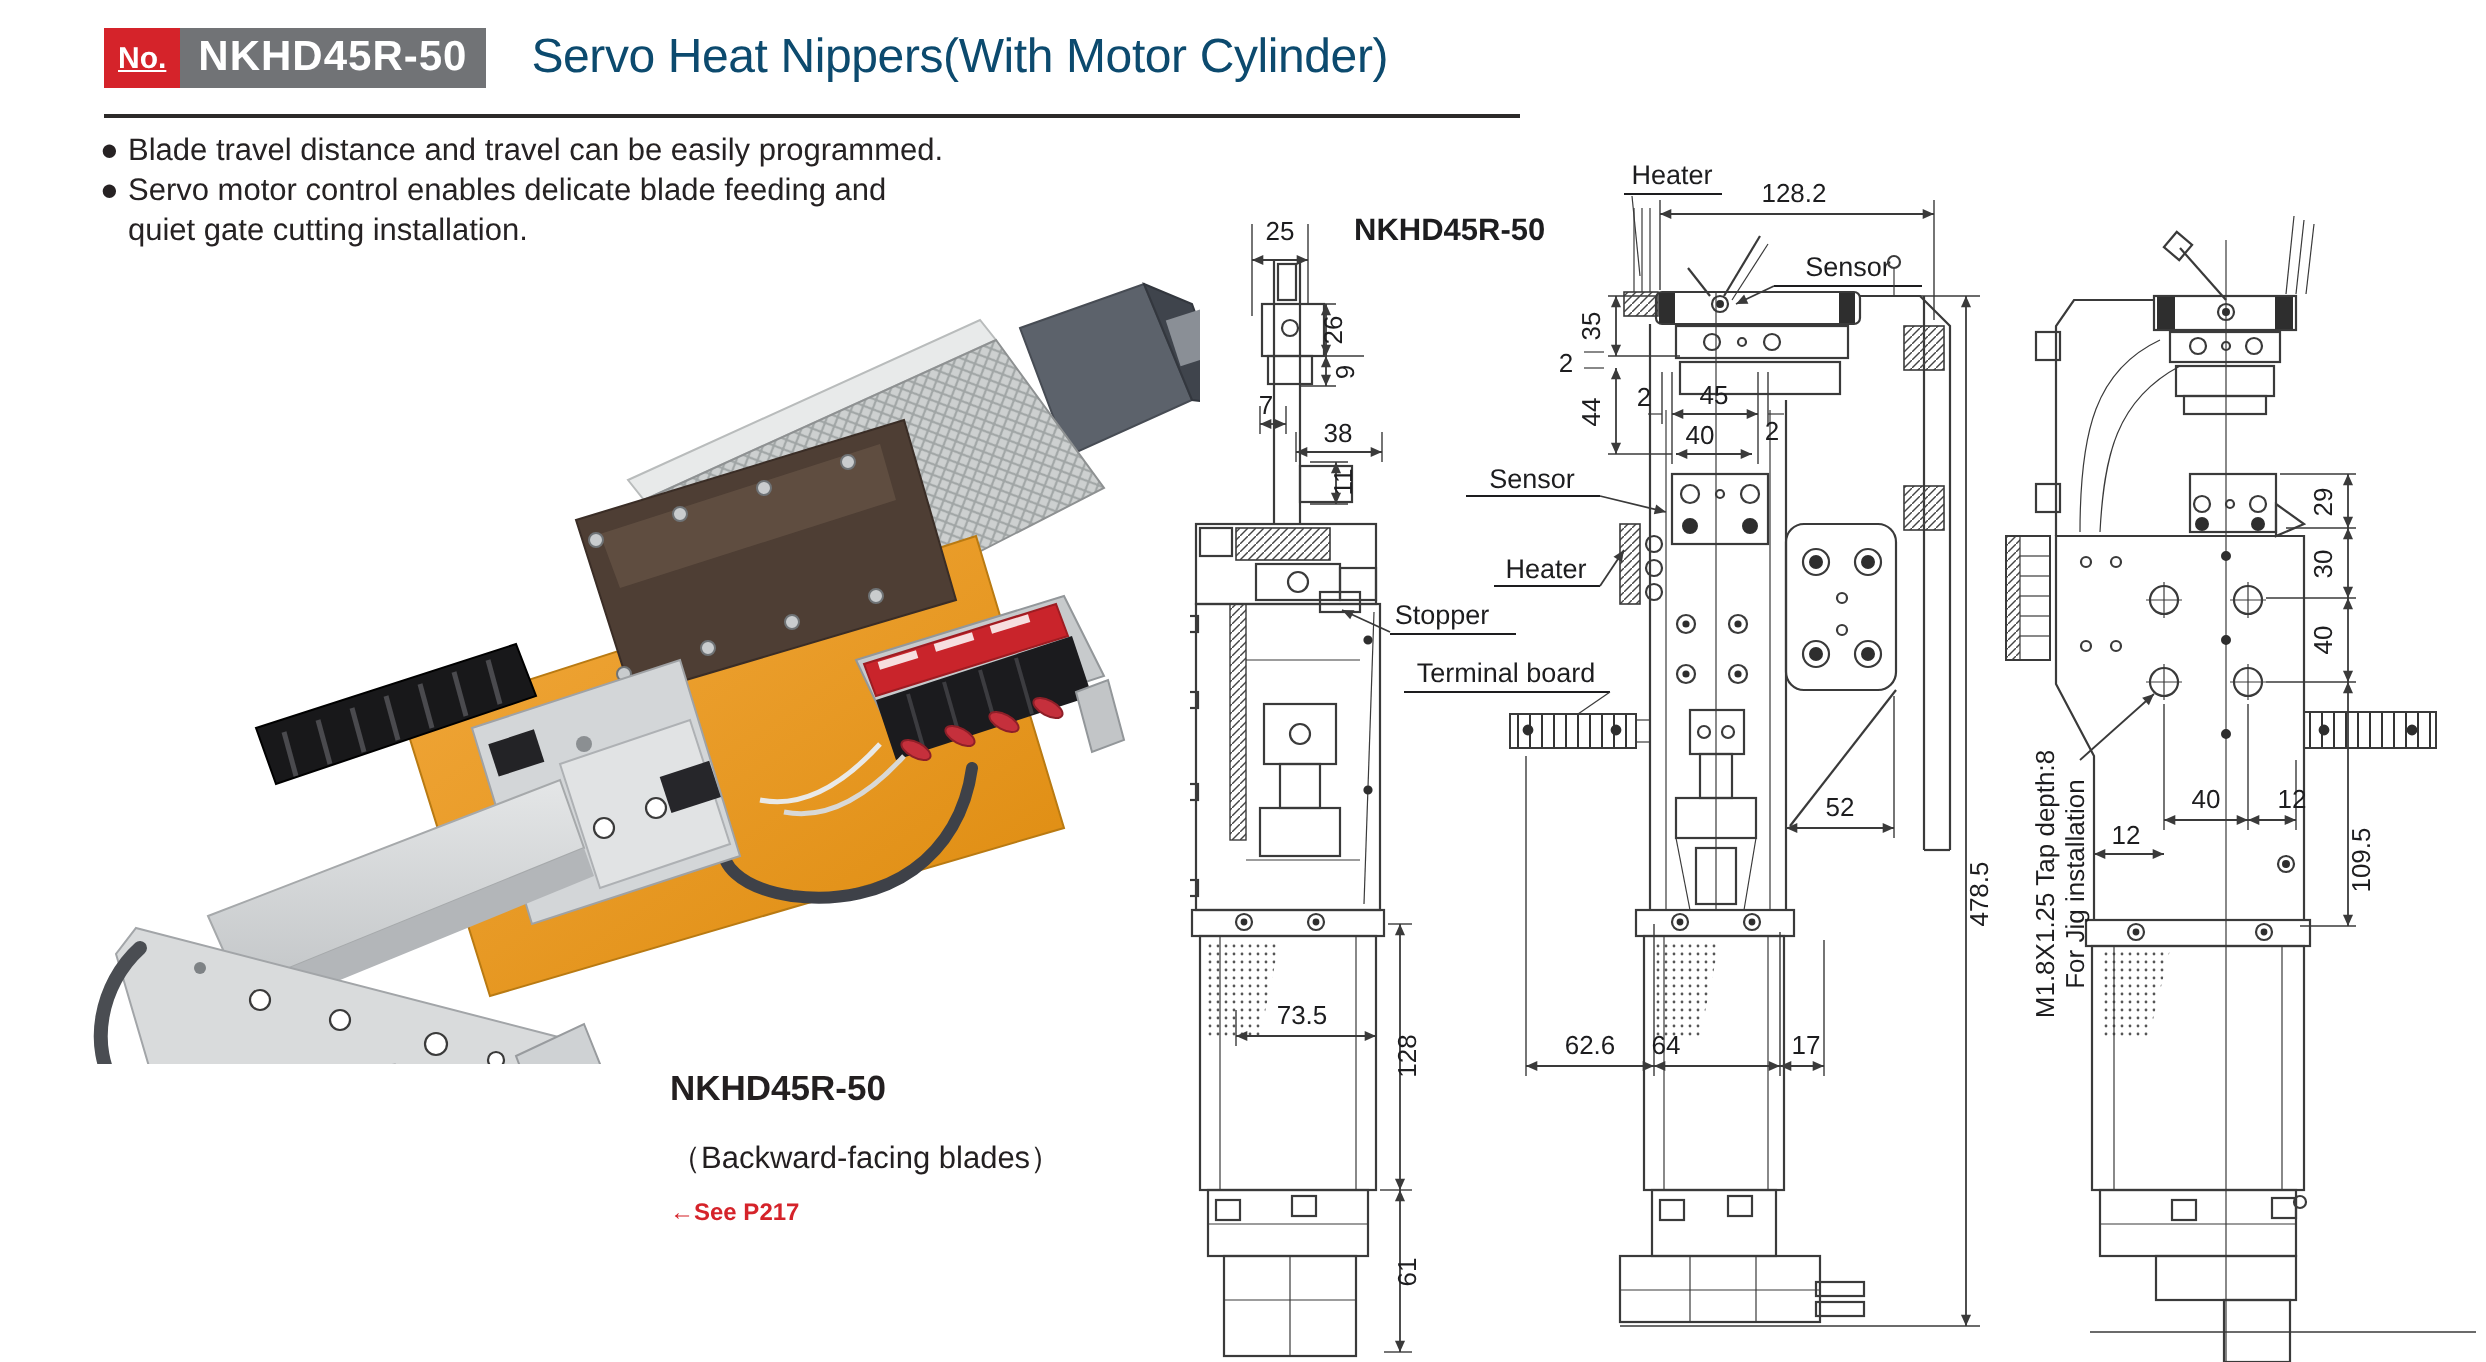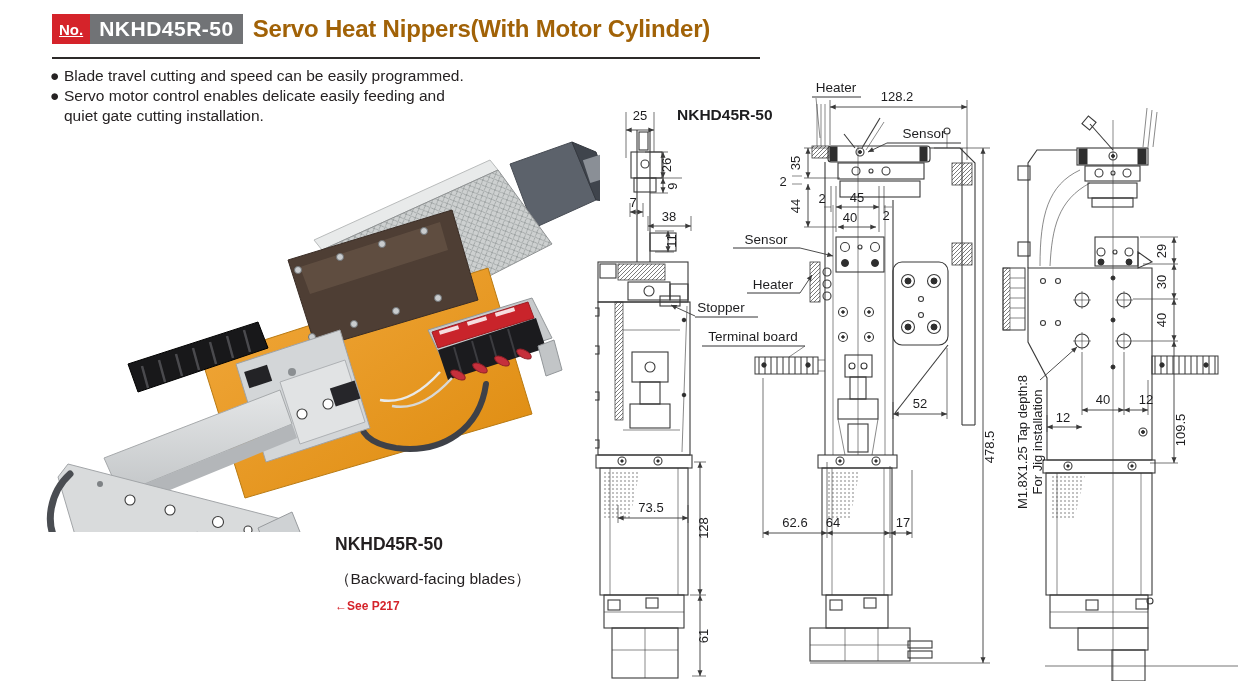--- a/index.html
+++ b/index.html
@@ -4,21 +4,21 @@
 <style>
   html,body{margin:0;padding:0;background:#fff;}
   .page{position:relative;width:1243px;height:681px;background:#fff;overflow:hidden;
         font-family:"Liberation Sans",sans-serif;color:#231f20;}
   
   .hdr{position:absolute;left:52px;top:14px;height:30px;display:flex;align-items:stretch;}
   .badge-no{background:#d5232a;color:#fff;font-weight:bold;font-size:15px;display:flex;
             align-items:center;padding:2px 7px;text-decoration:underline;}
   .badge-model{background:#717376;color:#fff;font-weight:bold;font-size:21px;display:flex;
                align-items:center;padding:0 9px;letter-spacing:.5px;}
-  .hdr-title{font-size:24px;font-weight:bold;color:#a16207;margin-left:10px;display:flex;
+  .hdr-title{font-size:24px;font-weight:normal;color:#0c4a6e;margin-left:23px;display:flex;
              align-items:center;letter-spacing:-.2px;}
   .hdr-rule{position:absolute;left:52px;top:57px;width:708px;height:2px;background:#2c2a29;}
   
   .features{position:absolute;left:50px;top:66px;font-size:15.5px;line-height:20px;color:#262223;}
   .feat-row{display:flex;}
   .feat-bullet{width:14px;flex:0 0 14px;}
   
   .caption{position:absolute;left:335px;top:534px;}
   .cap-model{font-size:17.5px;font-weight:bold;color:#231f20;}
   .cap-variant{font-size:15.5px;margin-top:14px;color:#231f20;}
@@ -44,25 +44,25 @@
   <div class="hdr">
     <span class="badge-no">No.</span>
     <span class="badge-model">NKHD45R-50</span>
     <span class="hdr-title">Servo Heat Nippers(With Motor Cylinder)</span>
   </div>
   <div class="hdr-rule"></div>
 
   <div class="features">
     <div class="feat-row">
       <span class="feat-bullet">●</span>
-      <span>Blade travel cutting and speed can be easily programmed.</span>
+      <span>Blade travel distance and travel can be easily programmed.</span>
     </div>
     <div class="feat-row">
       <span class="feat-bullet">●</span>
-      <span>Servo motor control enables delicate easily feeding and</span>
+      <span>Servo motor control enables delicate blade feeding and</span>
     </div>
     <div class="feat-row">
       <span class="feat-bullet"></span>
       <span>quiet gate cutting installation.</span>
     </div>
   </div>
 
   <svg style="position:absolute;left:40px;top:132px;" width="560" height="400" viewBox="0 0 560 400">
     <defs>
       <pattern id="mesh" width="7" height="7" patternUnits="userSpaceOnUse" patternTransform="rotate(-24)">

